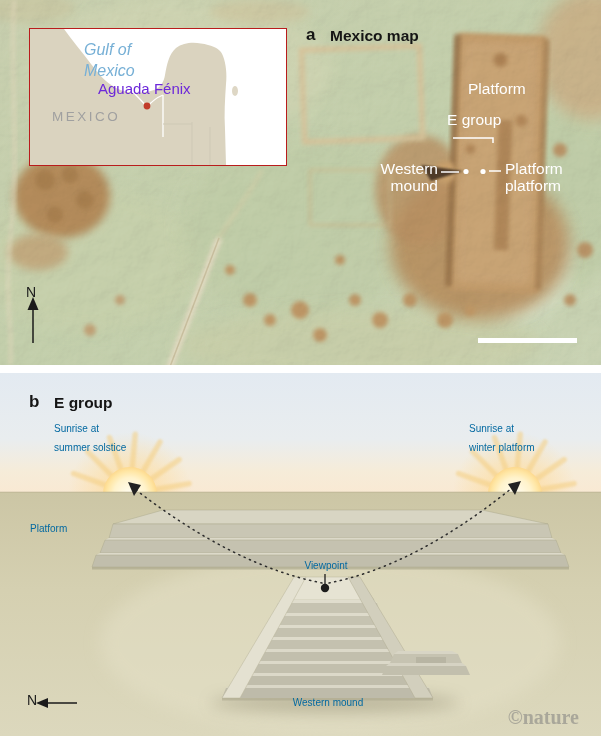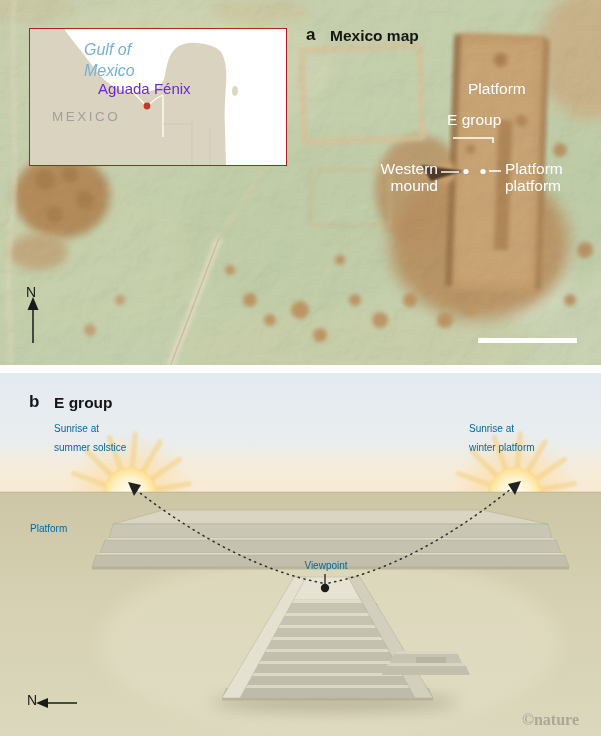--- a/index.html
+++ b/index.html
@@ -17,21 +17,21 @@
   .bl{position:absolute;color:#0369a1;font-size:10px;line-height:19px;white-space:nowrap;}
   .nlbl{position:absolute;color:#1a1a1a;font-size:14px;}
   
   .inset{position:absolute;left:29px;top:28px;width:256px;height:136px;
          background:#fff;border:1px solid #b91c1c;box-sizing:content-box;}
   .gulf{position:absolute;left:54px;top:10px;font-style:italic;font-size:16px;
         line-height:21px;color:#77b0d6;}
   .site{position:absolute;left:68px;top:51px;font-size:15px;color:#6d28d9;white-space:nowrap;}
   .country{position:absolute;left:22px;top:80px;font-size:13.5px;color:#a0a0a0;letter-spacing:2.5px;}
   .wm{position:absolute;right:22px;bottom:7px;font-family:"Liberation Serif",serif;
-      font-weight:bold;font-size:16px;color:#a9a79a;}
+      font-weight:bold;font-size:20px;color:#a9a79a;}
   .ctr{transform:translateX(-50%);}
 </style>
 </head>
 <body>
 
 <div class="fig">
 
   <svg class="abs" style="left:0;top:0" width="601" height="365" viewBox="0 0 601 365">
     <defs>
       <linearGradient id="gBase" x1="0" y1="0" x2="1" y2="1">
@@ -317,16 +317,17 @@
     <span>Sunrise at</span><br>
     <span>summer solstice</span>
   </div>
   <div class="bl" style="left:469px;top:419px">
     <span>Sunrise at</span><br>
     <span>winter platform</span>
   </div>
 
   <div class="bl" style="left:30px;top:519px">Platform</div>
   <div class="bl ctr" style="left:326px;top:556px">Viewpoint</div>
+  <div class="bl ctr" style="left:328px;top:693px">Western mound</div>
   <div class="nlbl" style="left:27px;top:692px">N</div>
 
   <div class="wm">©nature</div>
 </div>
 
 </body></html>

